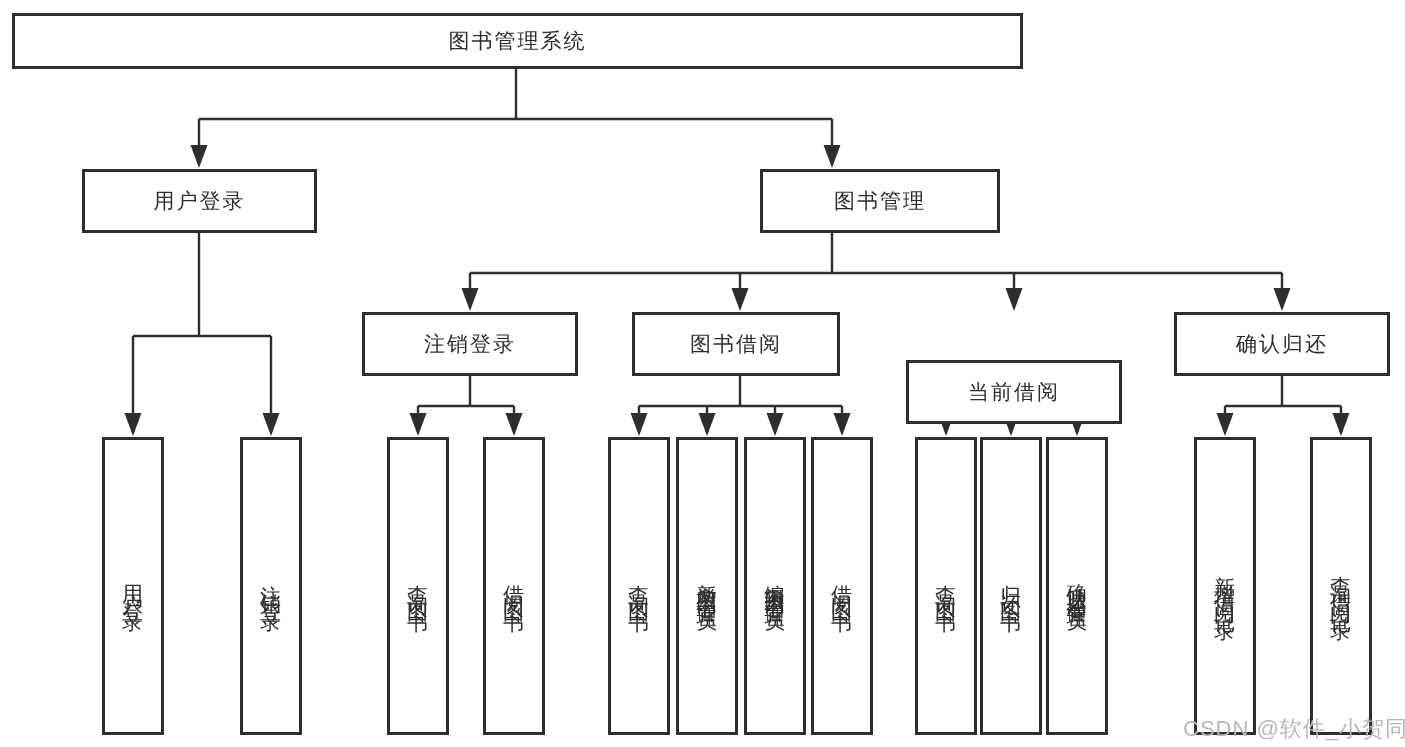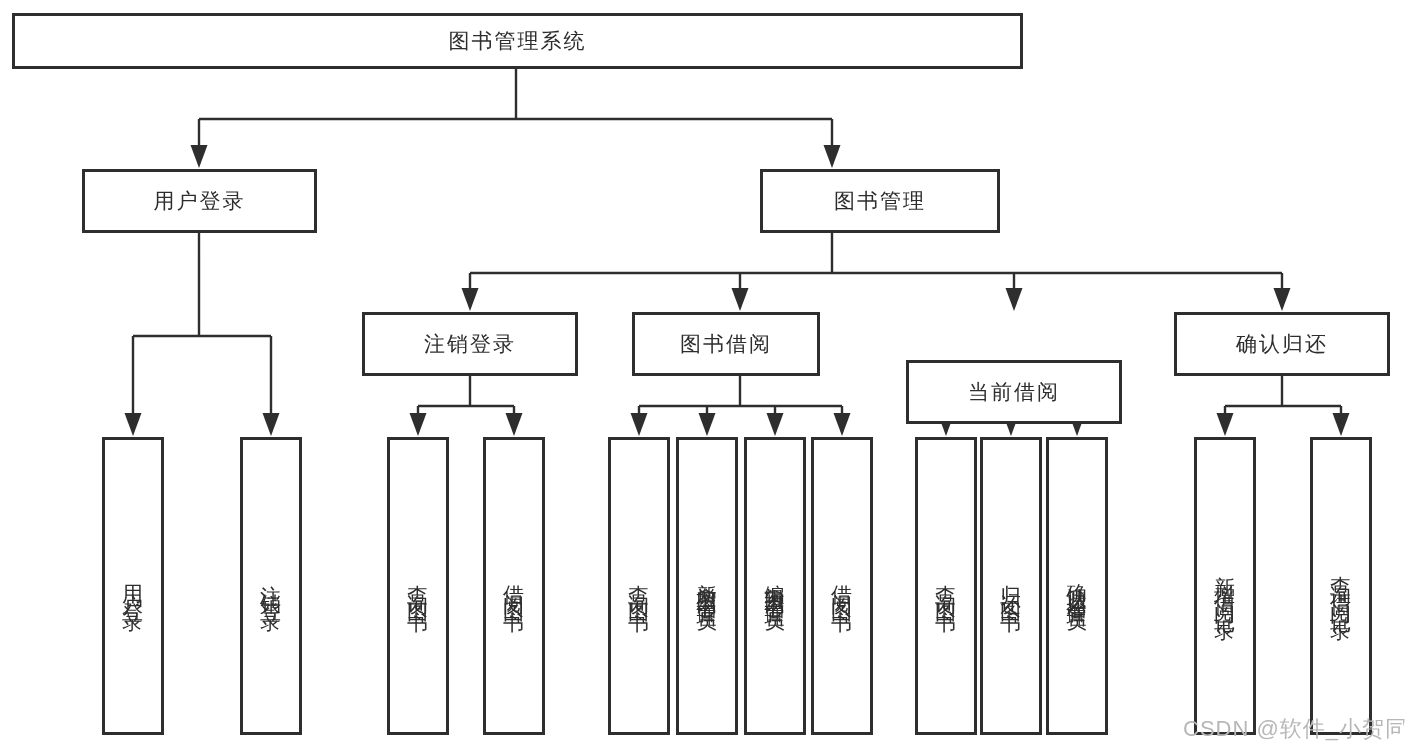--- a/index.html
+++ b/index.html
@@ -7,21 +7,20 @@
     padding: 0;
     background: #ffffff;
     font-family: "Liberation Sans", sans-serif;
   }
   #stage {
     position: relative;
     width: 1405px;
     height: 747px;
     background: #ffffff;
     overflow: hidden;
-    border-radius: 31px;
   }
   #connectors {
     position: absolute;
     left: 0;
     top: 0;
     width: 1405px;
     height: 747px;
     pointer-events: none;
   }
   .box {
@@ -52,21 +51,21 @@
     letter-spacing: 9px;
     line-height: 1;
   }
   
   .n-root  { left: 12px;  top: 13px;  width: 1011px; height: 56px; }
   
   .n-login { left: 82px;  top: 169px; width: 235px; height: 64px; }
   .n-mgmt  { left: 720px; top: 169px; width: 240px; height: 64px; margin-left: 40px; }
   
   .n-newbook { left: 362px;  top: 312px; width: 216px; height: 64px; }
-  .n-borrow  { left: 632px;  top: 312px; width: 188px; height: 64px; }
+  .n-borrow  { left: 632px;  top: 312px; width: 208px; height: 64px; }
   .n-current { left: 906px;  top: 312px; width: 216px; height: 64px; margin-top: 48px; }
   .n-records { left: 1174px; top: 312px; width: 216px; height: 64px; }
   
   .leaf { top: 437px; height: 298px; width: 62px; }
   .l-1  { left: 102px;  }
   .l-2  { left: 240px;  }
   .l-3  { left: 387px;  }
   .l-4  { left: 483px;  }
   .l-5  { left: 608px;  }
   .l-6  { left: 676px;  }

